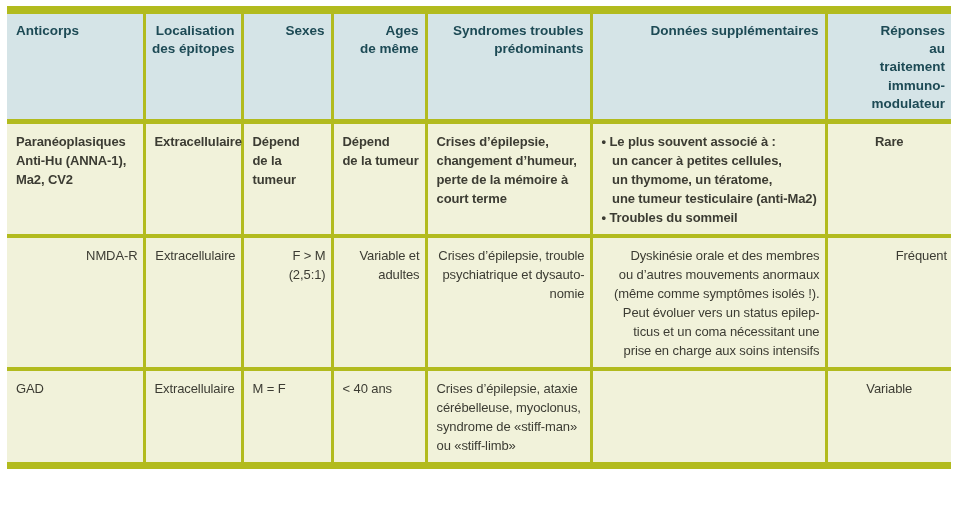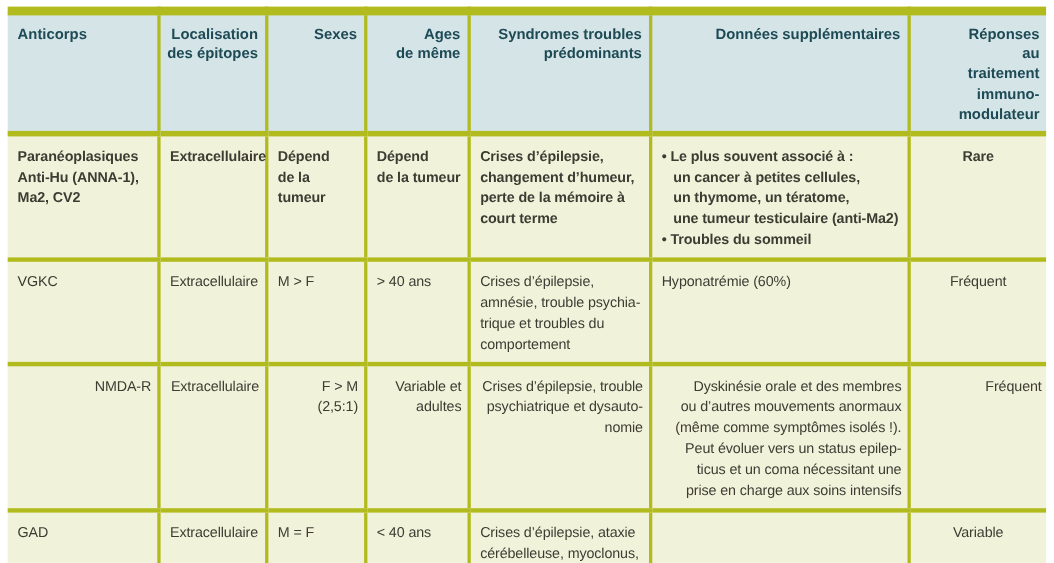--- a/index.html
+++ b/index.html
@@ -103,32 +103,20 @@
 changement d’humeur,
 perte de la mémoire à
 court terme</td>
         <td>• Le plus souvent associé à :
    un cancer à petites cellules,
    un thymome, un tératome,
    une tumeur testiculaire (anti-Ma2)
 • Troubles du sommeil</td>
         <td class="center">Rare</td>
       </tr>
-      <tr class="r2">
-        <td>VGKC</td>
-        <td>Extracellulaire</td>
-        <td>M &gt; F</td>
-        <td>&gt; 40 ans</td>
-        <td>Crises d’épilepsie,
-amnésie, trouble psychia-
-trique et troubles du
-comportement</td>
-        <td>Hyponatrémie (60%)</td>
-        <td class="center">Fréquent</td>
-      </tr>
       <tr class="r3">
         <td>NMDA-R</td>
         <td>Extracellulaire</td>
         <td>F &gt; M
 (2,5:1)</td>
         <td>Variable et
 adultes</td>
         <td>Crises d’épilepsie, trouble
 psychiatrique et dysauto-
 nomie</td>

